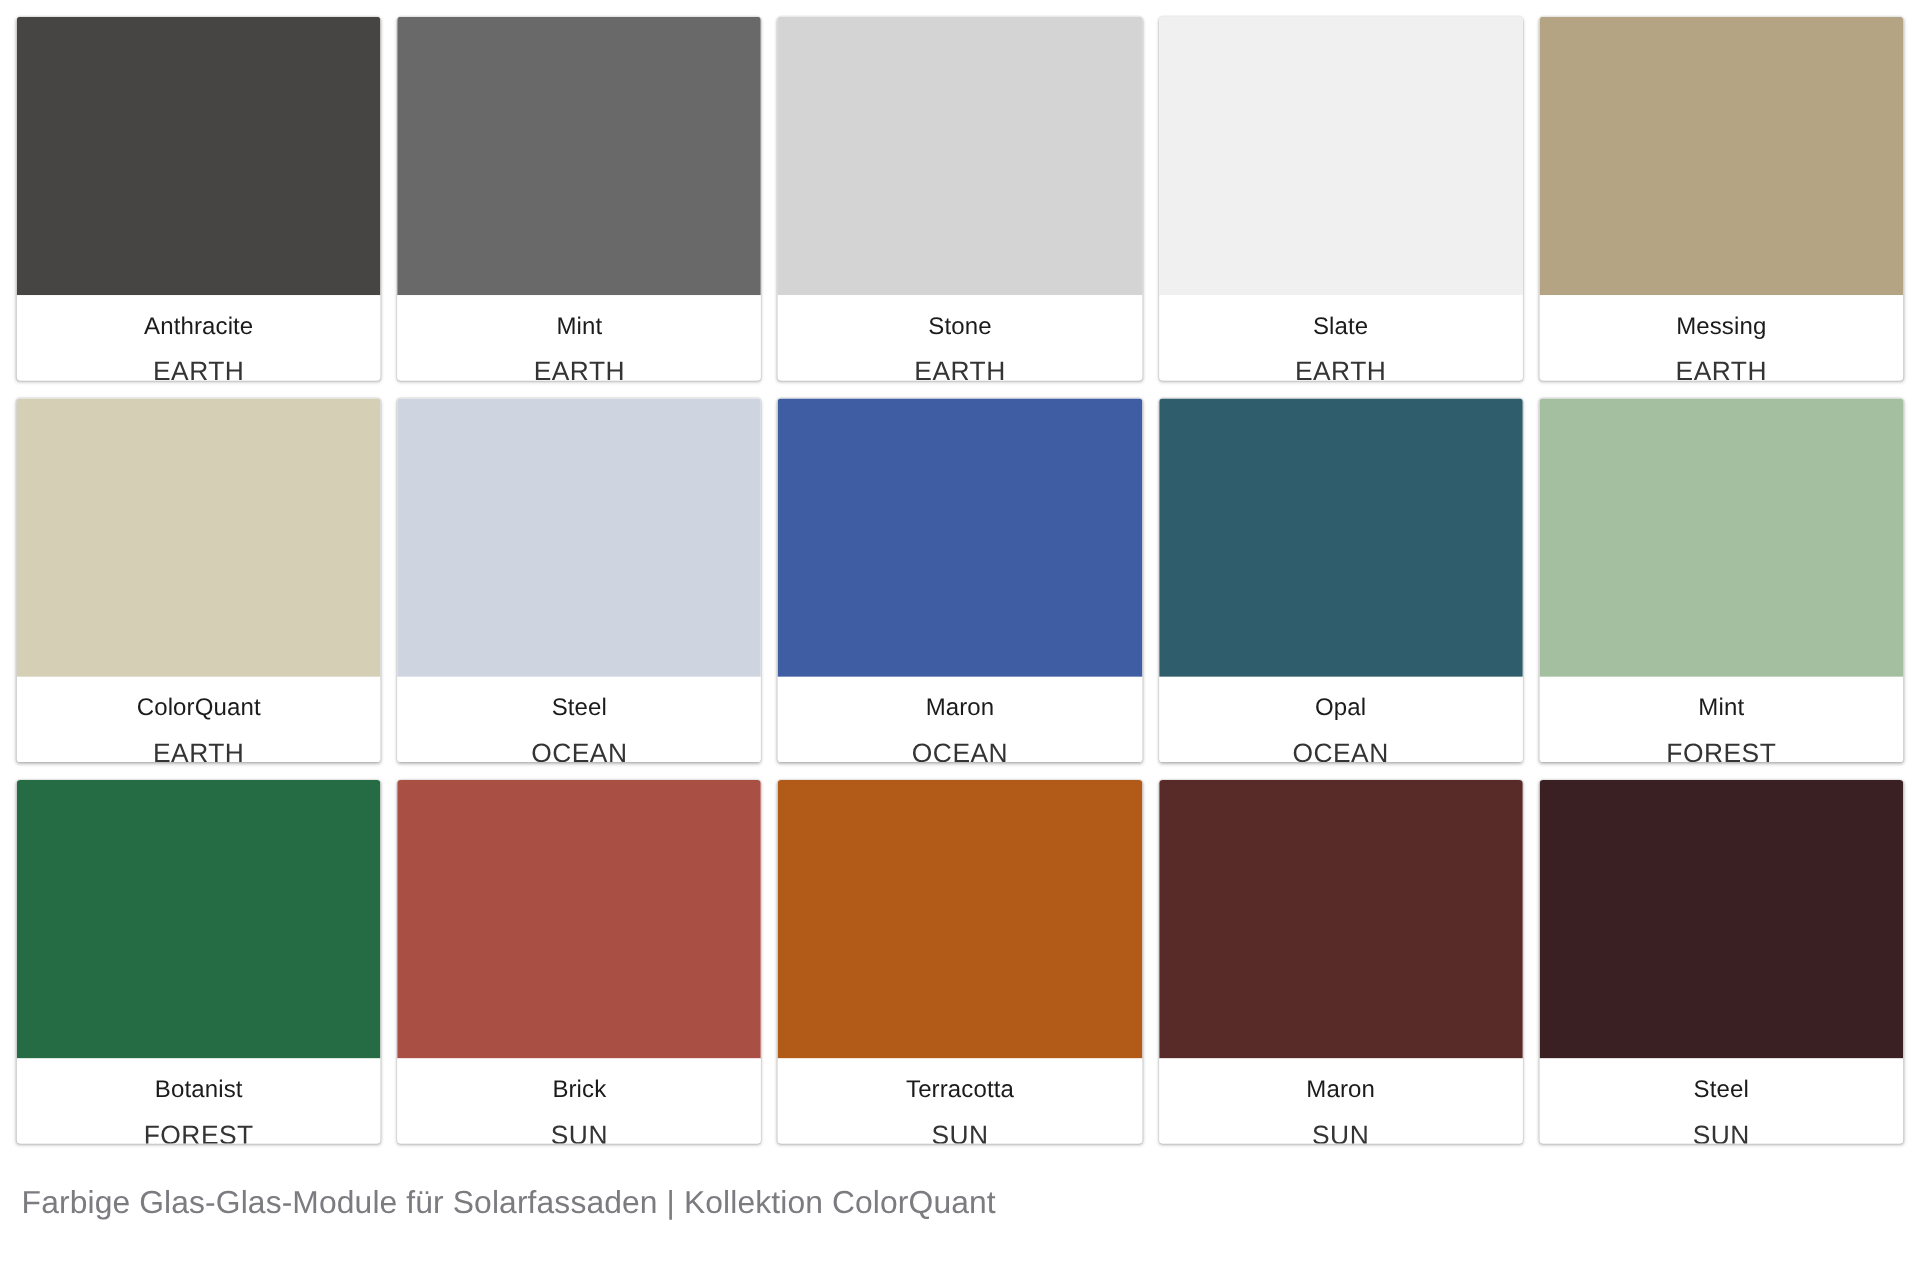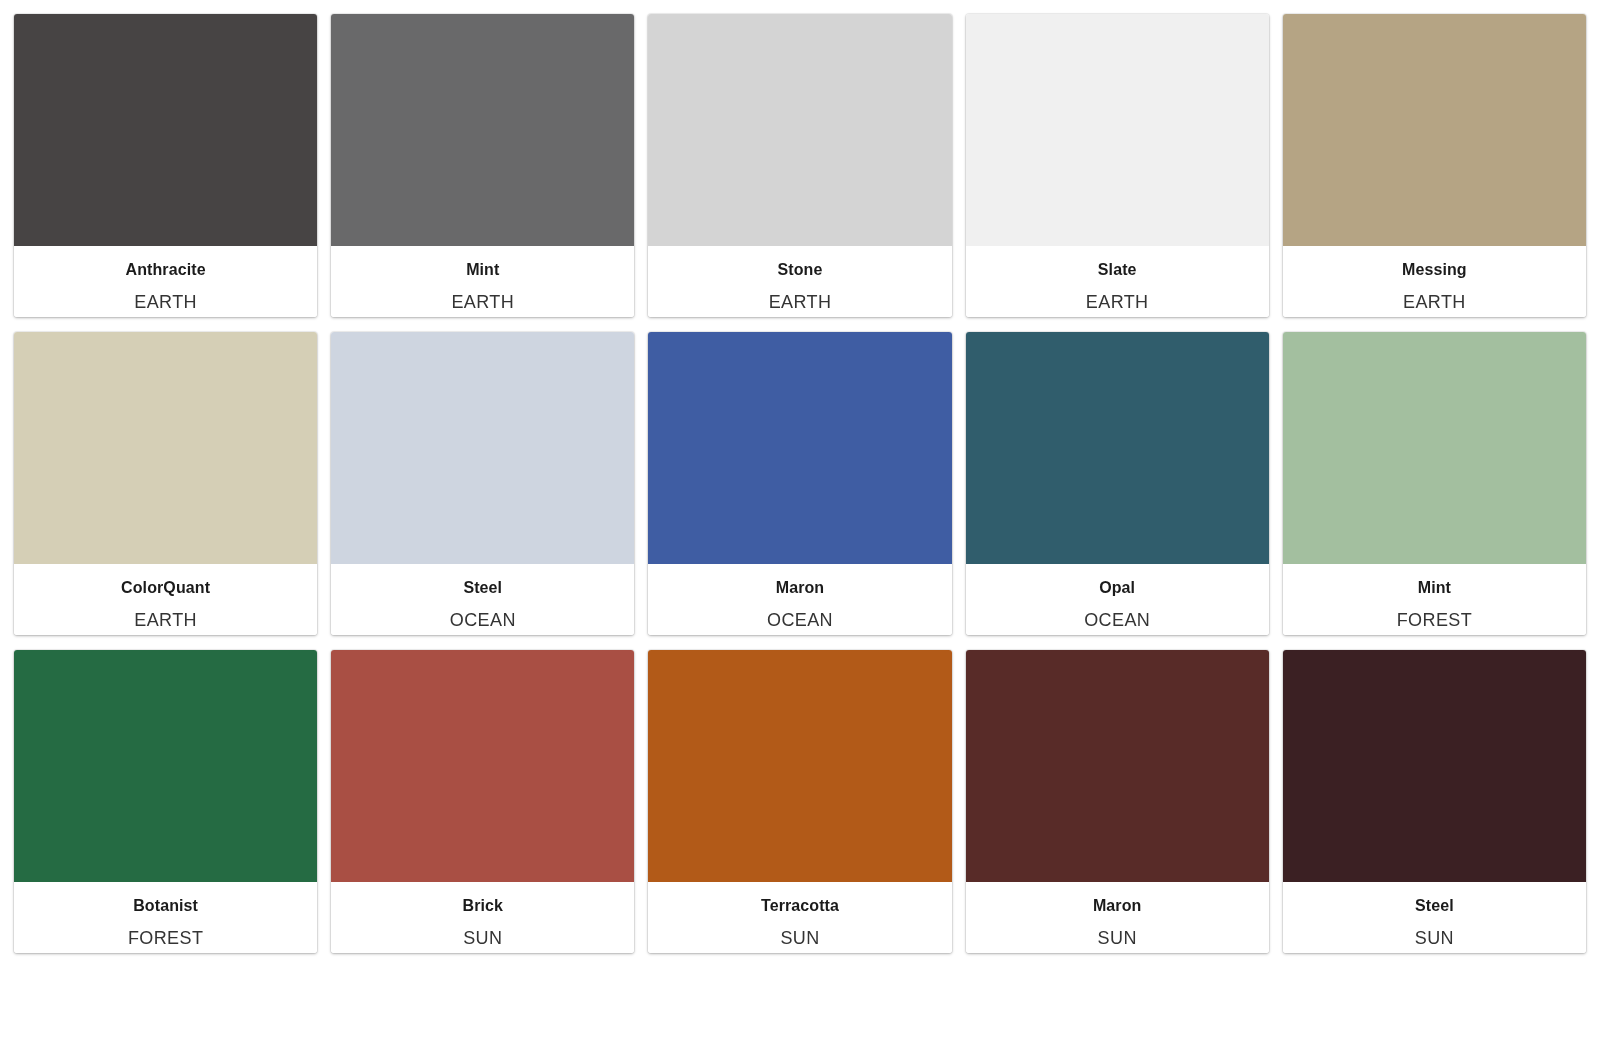--- a/index.html
+++ b/index.html
@@ -46,29 +46,29 @@
   .swatch-meta {
     flex: 1 1 auto;
     background: #ffffff;
     display: flex;
     flex-direction: column;
     align-items: center;
     justify-content: flex-start;
     padding-top: 14px;
   }
   .swatch-name {
-    font-size: 16px;
-    font-weight: bold;
+    font-size: 20px;
+    font-weight: normal;
     color: #1b1b1b;
     letter-spacing: 0.1px;
     line-height: 1.25;
   }
   .swatch-family {
     margin-top: 11px;
-    font-size: 18px;
+    font-size: 22px;
     font-weight: normal;
     color: #343434;
     letter-spacing: 0.4px;
     line-height: 1.25;
   }
   .caption {
     margin-top: 34px;
     margin-left: 4px;
     font-size: 26.5px;
     color: #7b7b80;
@@ -183,14 +183,15 @@
       </div>
       <div class="swatch-card">
         <div class="swatch-color" style="background-color: rgb(59, 32, 35);"></div>
         <div class="swatch-meta">
           <div class="swatch-name">Steel</div>
           <div class="swatch-family">SUN</div>
         </div>
       </div>
     </div>
 
+  <div class="caption">Farbige Glas-Glas-Module für Solarfassaden | Kollektion ColorQuant</div>
 
 </div>
 
 </body></html>

